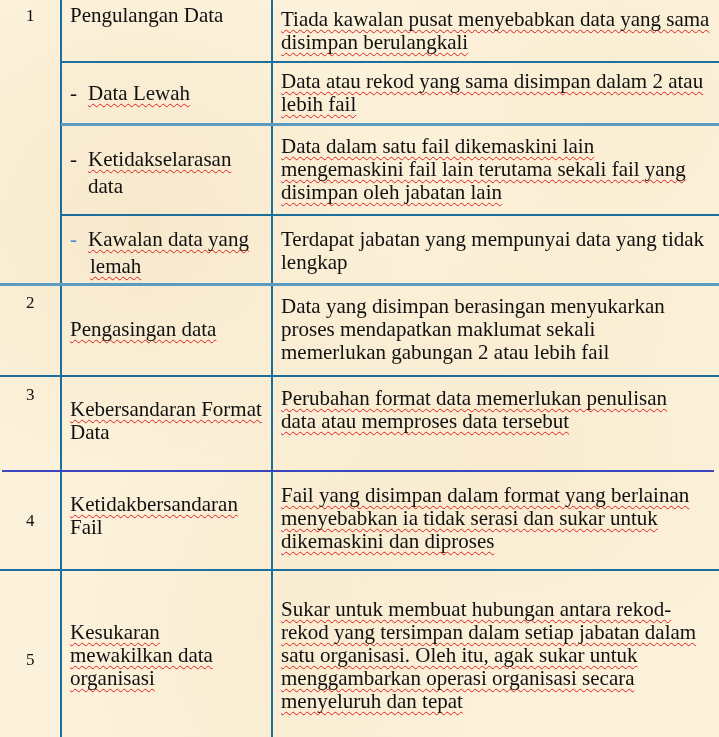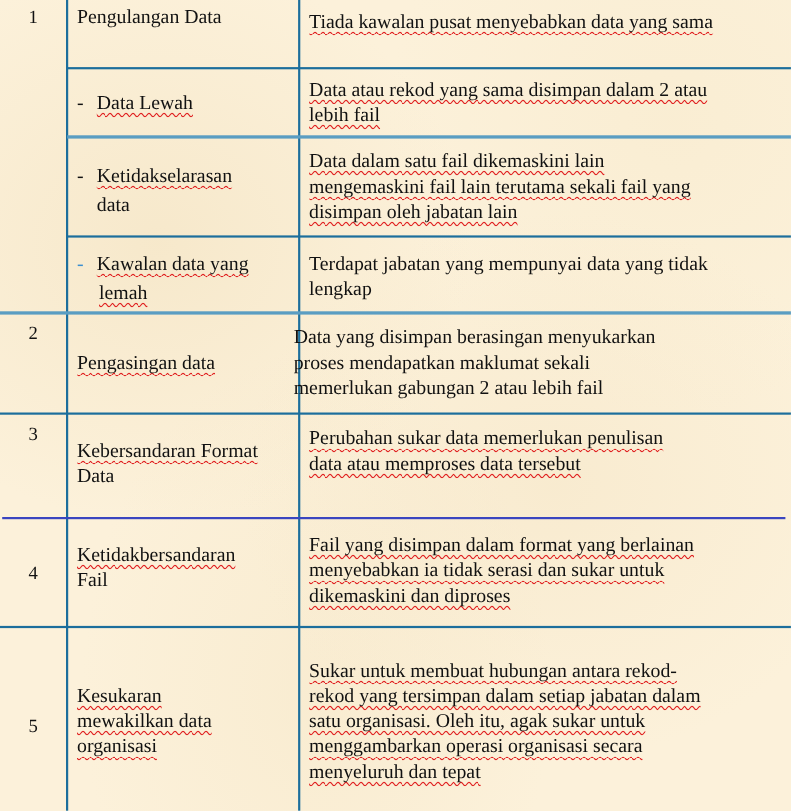--- a/index.html
+++ b/index.html
@@ -11,21 +11,21 @@
       radial-gradient(ellipse at 70% 60%, rgba(243,226,192,0.40) 0%, rgba(252,241,218,0) 40%),
       radial-gradient(ellipse at 40% 85%, rgba(245,230,198,0.45) 0%, rgba(252,241,218,0) 35%),
       radial-gradient(ellipse at 85% 15%, rgba(246,232,200,0.40) 0%, rgba(252,241,218,0) 30%);
     font-family: "Liberation Serif", "DejaVu Serif", serif;
     color: #111;
   }
   .vline { position: absolute; top: 0; width: 2px; background: #1c6e9c; }
   .hline { position: absolute; height: 2px; background: #1c6e9c; }
   .hline.light { background: #5a9dc2; height: 3px; }
   .hline.purple { background: #3a45c0; }
-  .cell { position: absolute; font-size: 18px; line-height: 23px; }
+  .cell { position: absolute; font-size: 21px; line-height: 23px; }
   .num { position: absolute; font-size: 17px; }
   .sp {
     text-decoration: underline wavy #e02020;
     text-decoration-thickness: 1px;
     text-underline-offset: 3px;
     text-decoration-skip-ink: none;
   }
   .dash { display: inline-block; width: 18px; }
   .dash.blue { color: #3b8fd0; }
 </style>
@@ -44,20 +44,21 @@
   <div class="hline" style="left:0px; width:719px; top:375px;"></div>
   <div class="hline purple" style="left:2px; width:712px; top:470px;"></div>
   <div class="hline" style="left:0px; width:719px; top:569px;"></div>
 
   <div class="num" style="left:26px; top:6px;">1</div>
   <div class="cell" style="left:70px; top:4px;">
     <span>Pengulangan Data</span>
   </div>
   <div class="cell" style="left:281px; top:8px;">
     <div class="sp">Tiada kawalan pusat menyebabkan data yang sama</div>
+    <div class="sp">disimpan berulangkali</div>
   </div>
 
   <div class="cell" style="left:70px; top:82px;">
     <span class="dash">-</span><span class="sp">Data Lewah</span>
   </div>
   <div class="cell" style="left:281px; top:70px;">
     <div class="sp">Data atau rekod yang sama disimpan dalam 2 atau</div>
     <div class="sp">lebih fail</div>
   </div>
 
@@ -77,33 +78,33 @@
   </div>
   <div class="cell" style="left:281px; top:228px;">
     <div>Terdapat jabatan yang mempunyai data yang tidak</div>
     <div>lengkap</div>
   </div>
 
   <div class="num" style="left:26px; top:293px;">2</div>
   <div class="cell" style="left:70px; top:318px;">
     <span class="sp">Pengasingan data</span>
   </div>
-  <div class="cell" style="left:267px; top:295px;">
+  <div class="cell" style="left:281px; top:295px;">
     <div>Data yang disimpan berasingan menyukarkan</div>
     <div>proses mendapatkan maklumat sekali</div>
     <div>memerlukan gabungan 2 atau lebih fail</div>
   </div>
 
   <div class="num" style="left:26px; top:385px;">3</div>
   <div class="cell" style="left:70px; top:398px;">
     <div class="sp" style="display:inline-block;">Kebersandaran Format</div>
     <div>Data</div>
   </div>
   <div class="cell" style="left:281px; top:387px;">
-    <div class="sp">Perubahan sukar data memerlukan penulisan</div>
+    <div class="sp">Perubahan format data memerlukan penulisan</div>
     <div class="sp">data atau memproses data tersebut</div>
   </div>
 
   <div class="num" style="left:26px; top:511px;">4</div>
   <div class="cell" style="left:70px; top:493px;">
     <div class="sp" style="display:inline-block;">Ketidakbersandaran</div>
     <div>Fail</div>
   </div>
   <div class="cell" style="left:281px; top:484px;">
     <div class="sp">Fail yang disimpan dalam format yang berlainan</div>

